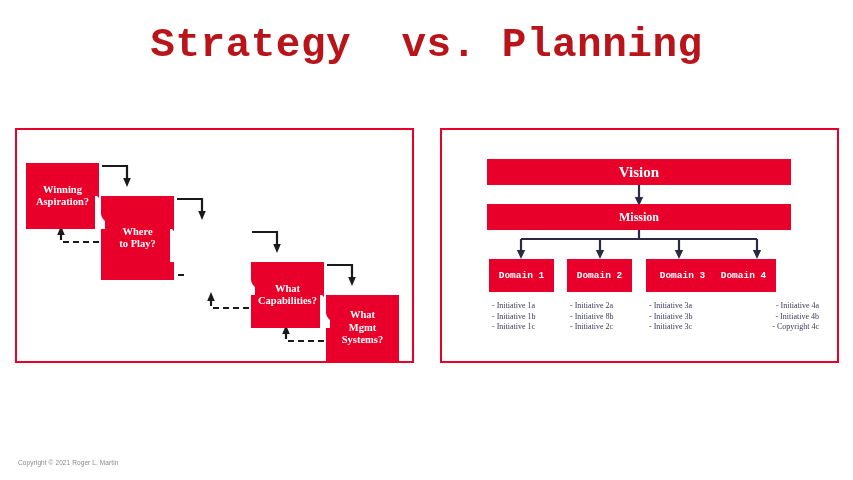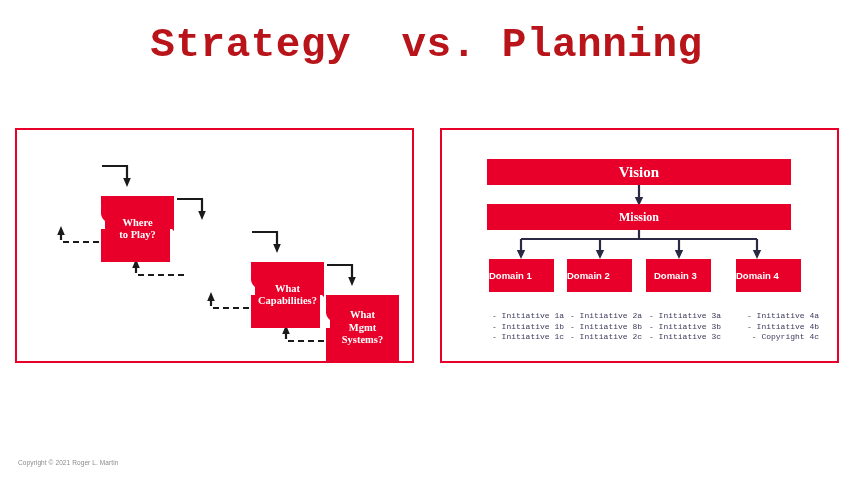--- a/index.html
+++ b/index.html
@@ -86,34 +86,35 @@
   #vision-bar  { left: 487px; top: 159px; width: 304px; height: 26px; font-size: 15px; }
   #mission-bar { left: 487px; top: 204px; width: 304px; height: 26px; font-size: 12px; }
 
   .domain-box {
     position: absolute;
     top: 259px;
     width: 65px;
     height: 33px;
     background: #e8002a;
     color: #ffffff;
-    font-family: Liberation Sans, sans-serif;
+    font-family: Liberation Mono, monospace;
     font-weight: bold;
     font-size: 9.5px;
     display: flex;
     align-items: center;
+    justify-content: center;
     box-sizing: border-box;
     z-index: 3;
   }
 
   .initiative-list {
     position: absolute;
-    top: 311px;
+    top: 301px;
     width: 92px;
-    font-family: Liberation Mono, monospace;
+    font-family: Liberation Serif, serif;
     font-size: 8px;
     line-height: 10.5px;
     color: #3b3a5c;
     text-align: left;
     z-index: 3;
   }
   .initiative-list div { white-space: pre; }
 
   
   #tree-connectors {
@@ -174,22 +175,26 @@
       <path d="M 317,211 L 269,211 L 269,203"></path>
     </g>
     <g fill="#1a1a1a">
       <polygon points="44,96 40.2,105 47.8,105"></polygon>
       <polygon points="119,129 115.2,138 122.8,138"></polygon>
       <polygon points="194,162 190.2,171 197.8,171"></polygon>
       <polygon points="269,195 265.2,204 272.8,204"></polygon>
     </g>
   </svg>
 
-
-  <div class="cascade-box" style="left:84px; top:66px; width:73px; height:66px;">
+  <div class="cascade-box" style="left:9px; top:33px; width:73px; height:66px;">
+    <span>Winning
+Aspiration?</span>
+  </div>
+
+  <div class="cascade-box" style="left:84px; top:66px; width:73px; height:84px;">
     <span>Where
 to Play?</span>
   </div>
 
 
   <div class="cascade-box" style="left:234px; top:132px; width:73px; height:66px;">
     <span>What
 Capabilities?</span>
   </div>
 
@@ -248,21 +253,21 @@
 
 <div class="domain-box" style="left:489px;">
   <span>Domain 1</span>
 </div>
 <div class="domain-box" style="left:567px;">
   <span>Domain 2</span>
 </div>
 <div class="domain-box" style="left:646px;padding-left:8px;">
   <span>Domain 3</span>
 </div>
-<div class="domain-box" style="left:736px;">
+<div class="domain-box" style="left:711px;">
   <span>Domain 4</span>
 </div>
 
 <div class="initiative-list" style="left:492px;">
   <div>- Initiative 1a</div>
   <div>- Initiative 1b</div>
   <div>- Initiative 1c</div>
 </div>
 <div class="initiative-list" style="left:570px;">
   <div>- Initiative 2a</div>

